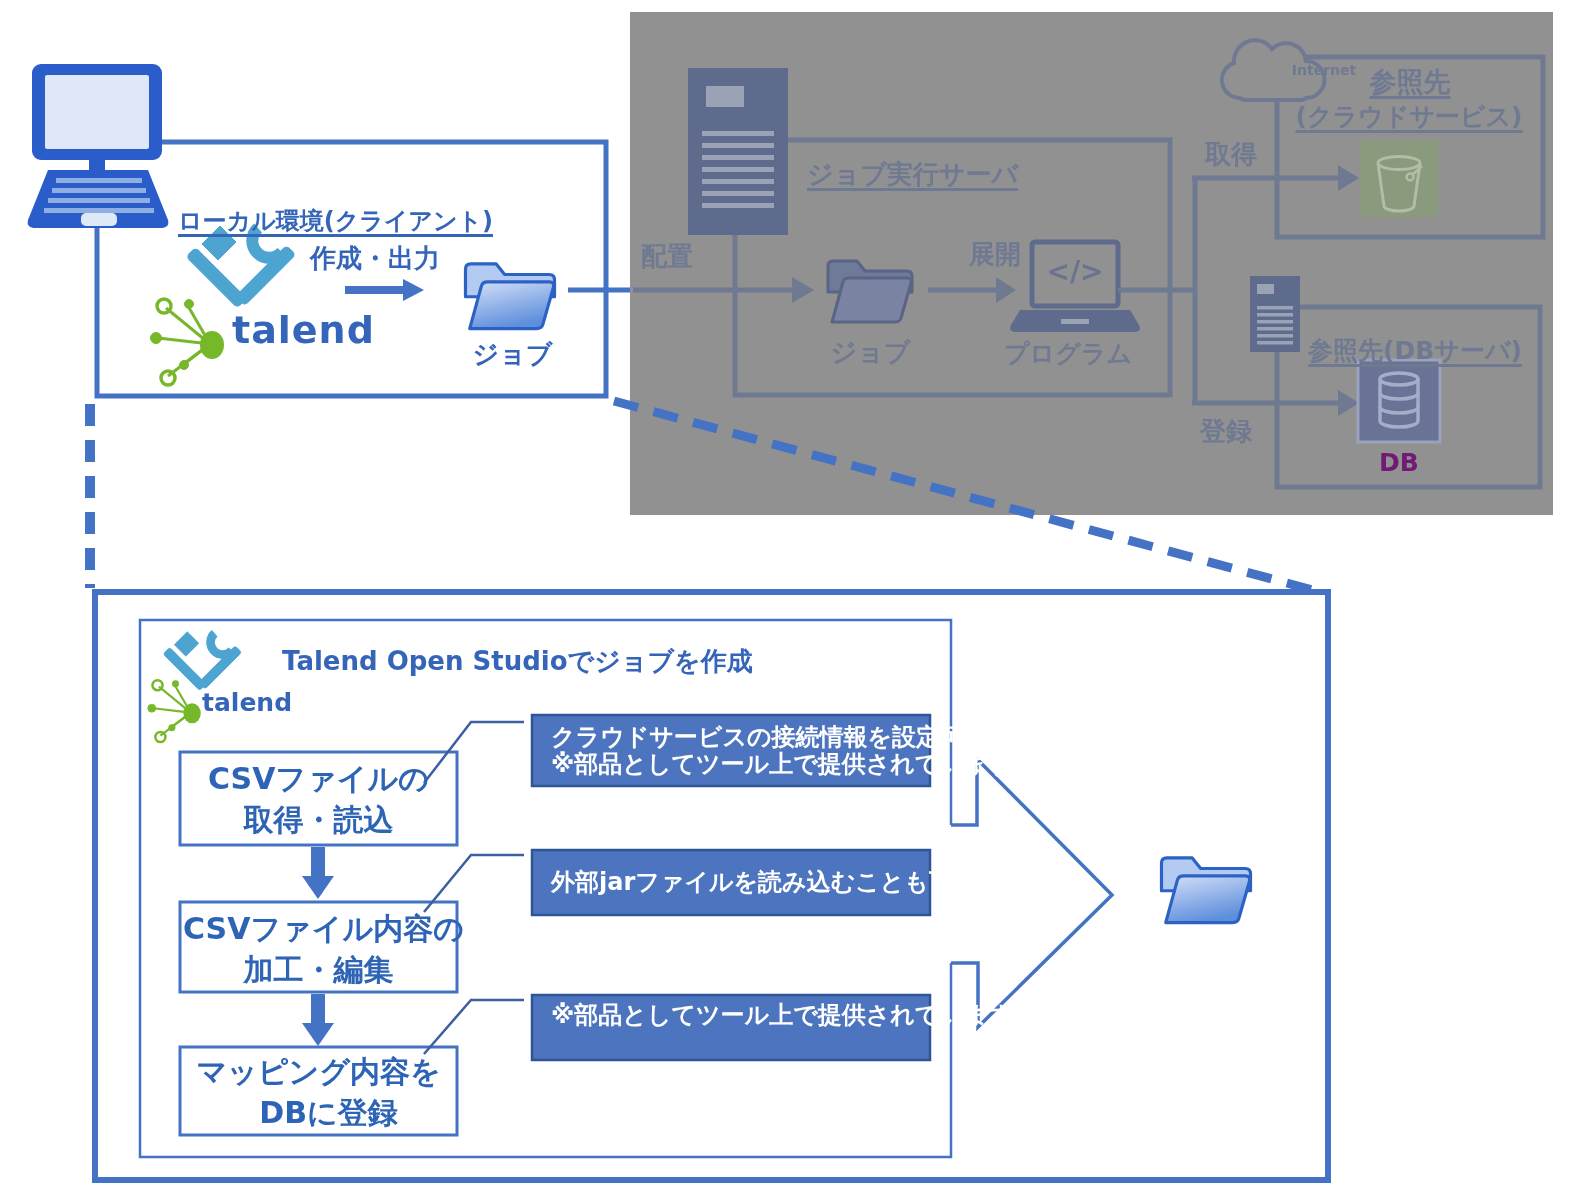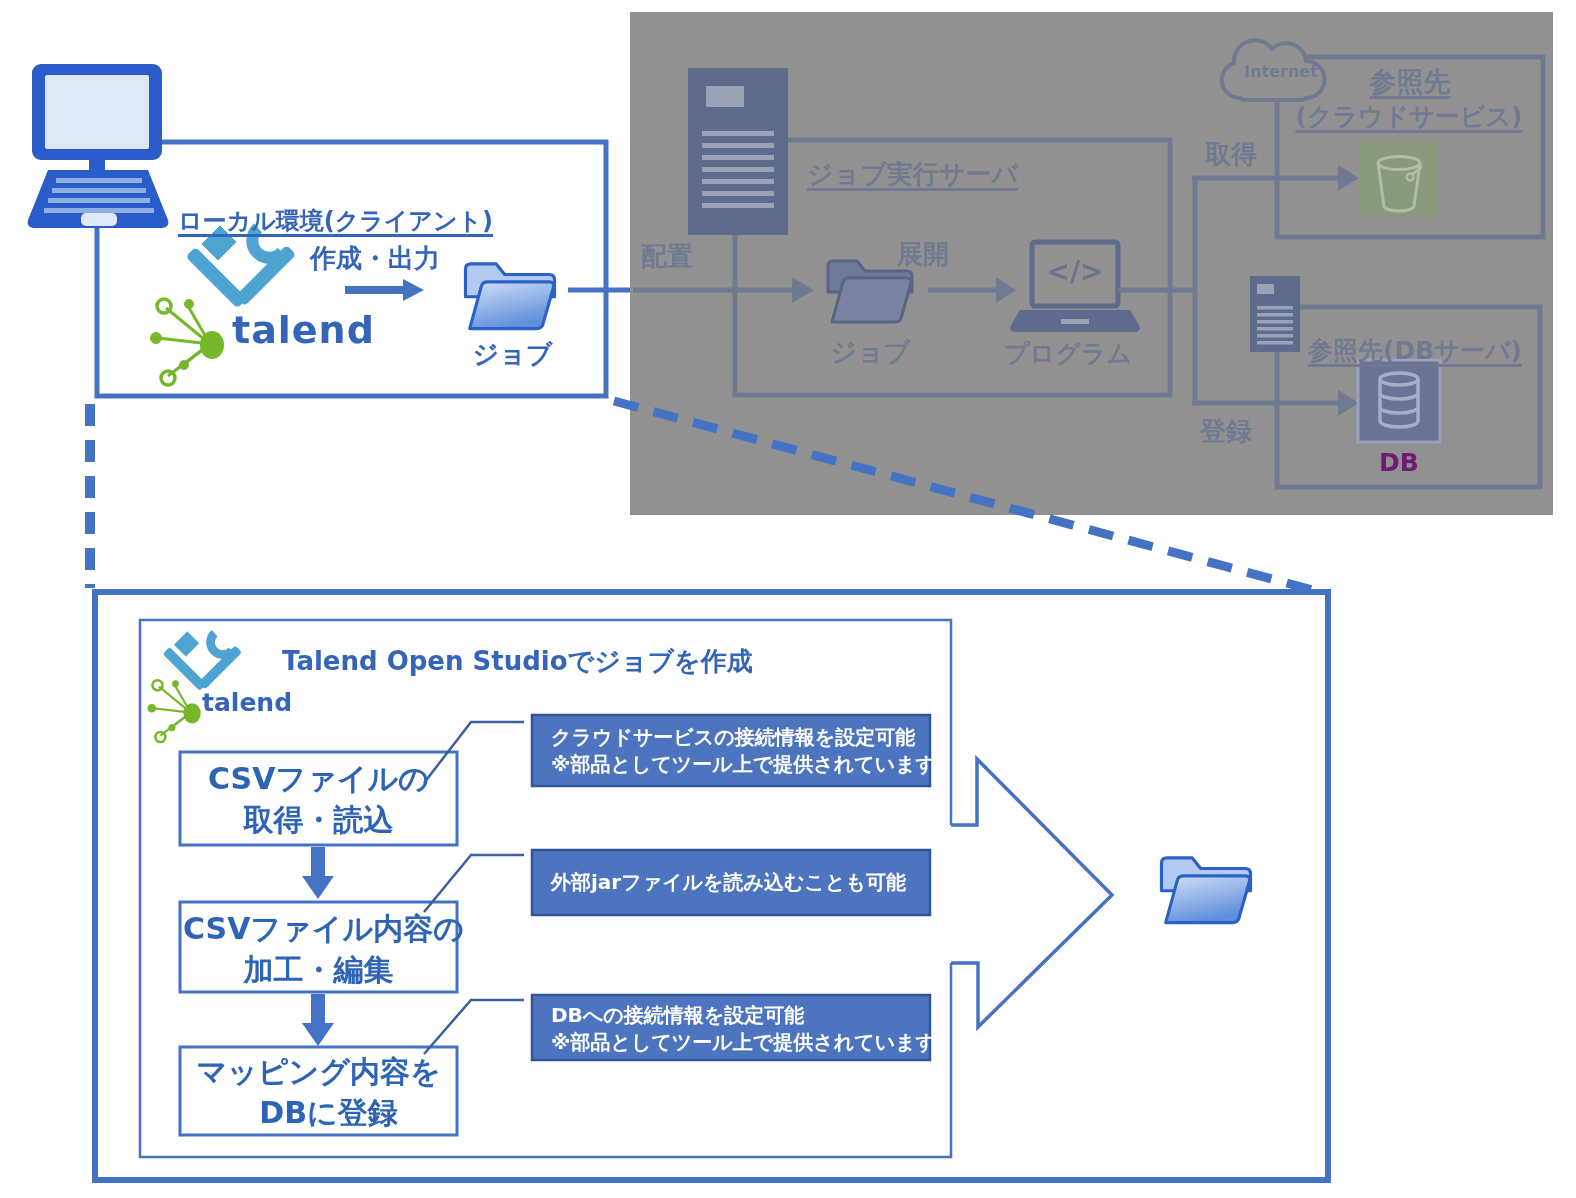--- a/index.html
+++ b/index.html
@@ -6,21 +6,21 @@
   #canvas{position:relative;width:1576px;height:1198px;background:#fff;overflow:hidden;
           font-family:"DejaVu Sans","Liberation Sans",sans-serif;}
   #shapes{position:absolute;left:0;top:0;width:1576px;height:1198px;}
   .txt{position:absolute;font-weight:bold;white-space:nowrap;z-index:5;}
   .blue{color:#3565B8;}
   .gray{color:#6F7A92;text-align:right;}
   .white{color:#ffffff;}
   .u{text-decoration:underline;text-underline-offset:5px;text-decoration-thickness:2.5px;}
   .ctr{text-align:center;}
   .step{font-size:30px;line-height:41px;color:#2E64B5;text-align:center;}
-  .callout-line{display:block;font-size:20px;line-height:27px;}
+  .callout-line{display:block;font-size:24px;line-height:27px;}
 </style>
 </head>
 <body>
 
 <div id="canvas">
 
 <svg id="shapes" viewBox="0 0 1576 1198">
   <defs>
     <linearGradient id="gfold" x1="0" y1="0" x2="0.4" y2="1">
       <stop offset="0" stop-color="#D4E0F8"></stop>
@@ -219,24 +219,24 @@
 </svg>
 
 <div class="txt blue u" style="left:178px;top:158px;font-size:24px;margin-top:47px;">ローカル環境(クライアント)</div>
 <div class="txt blue" style="left:232px;top:308px;font-size:38px;letter-spacing:1px;">talend</div>
 <div class="txt blue ctr" style="left:300px;top:241px;width:150px;font-size:26px;">作成・出力</div>
 <div class="txt blue ctr" style="left:455px;top:337px;width:115px;font-size:26px;">ジョブ</div>
 
 <div class="txt gray u ctr" style="left:800px;top:157px;width:225px;font-size:26px;">ジョブ実行サーバ</div>
 <div class="txt gray" style="left:641px;top:239px;font-size:26px;">配置</div>
 <div class="txt gray ctr" style="left:818px;top:335px;width:105px;font-size:26px;">ジョブ</div>
-<div class="txt gray" style="left:897px;top:237px;font-size:26px;">展開</div>
+<div class="txt gray" style="left:969px;top:237px;font-size:26px;">展開</div>
 <div class="txt gray ctr" style="left:1003px;top:337px;width:130px;font-size:25px;">プログラム</div>
 <div class="txt ctr" style="left:1032px;top:255px;width:86px;font-size:28px;color:#68748F;">&lt;/&gt;</div>
-<div class="txt gray ctr" style="left:1241px;top:62px;width:80px;font-size:16px;">Internet</div>
+<div class="txt gray ctr" style="left:1284px;top:62px;width:80px;font-size:14px;">Internet</div>
 <div class="txt gray u ctr" style="left:1330px;top:64px;width:160px;font-size:27px;">参照先</div>
 <div class="txt gray u ctr" style="left:1283px;top:100px;width:252px;font-size:25px;">(クラウドサービス)</div>
 <div class="txt gray" style="left:1205px;top:137px;font-size:26px;">取得</div>
 <div class="txt gray u ctr" style="left:1295px;top:334px;width:240px;font-size:25px;">参照先(DBサーバ)</div>
 <div class="txt gray" style="left:1200px;top:414px;font-size:26px;">登録</div>
 <div class="txt ctr" style="left:1368px;top:448px;width:62px;font-size:25px;color:#701a75;">DB</div>
 
 <div class="txt blue" style="left:282px;top:644px;font-size:26px;">Talend Open Studioでジョブを作成</div>
 <div class="txt blue" style="left:202px;top:688px;font-size:25px;">talend</div>
 
@@ -254,18 +254,17 @@
 </div>
 
 <div class="txt white" style="left:551px;top:724px;width:372px;">
   <span class="callout-line">クラウドサービスの接続情報を設定可能</span>
   <span class="callout-line">※部品としてツール上で提供されています</span>
 </div>
 <div class="txt white" style="left:551px;top:869px;width:372px;">
   <span class="callout-line">外部jarファイルを読み込むことも可能</span>
 </div>
 <div class="txt white" style="left:551px;top:1002px;width:372px;">
-  <span class="callout-line">DBへの接続情報を設定可能</span>
   <span class="callout-line">※部品としてツール上で提供されています</span>
 </div>
 
 
 </div>
 
 </body></html>

